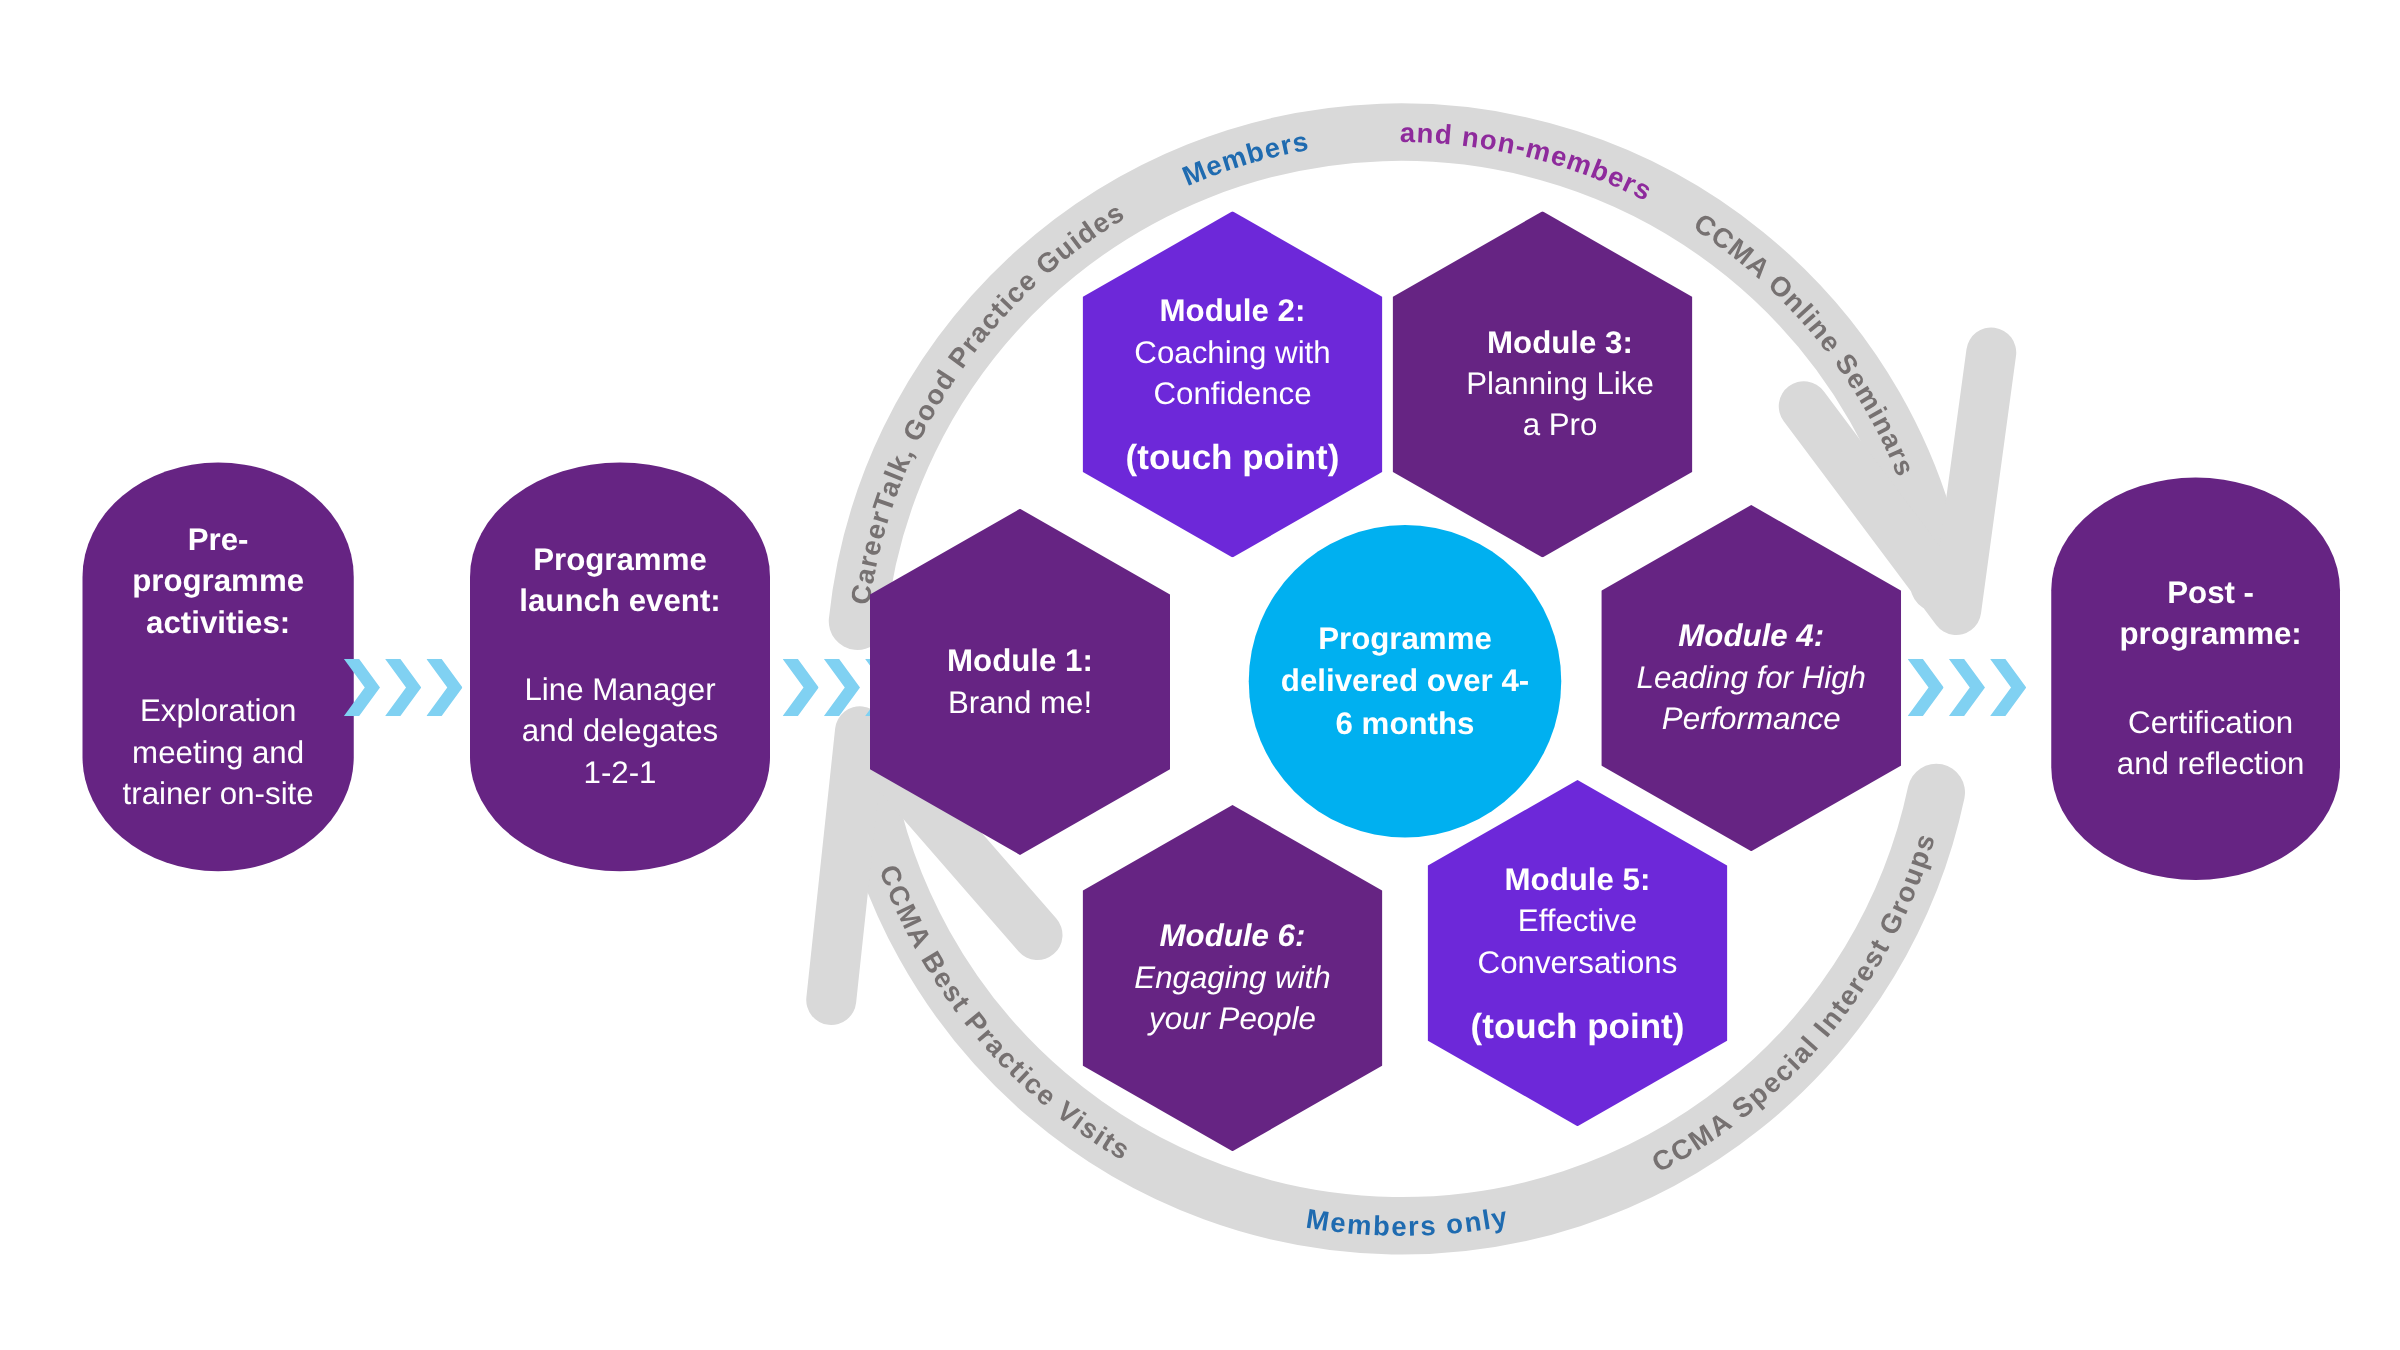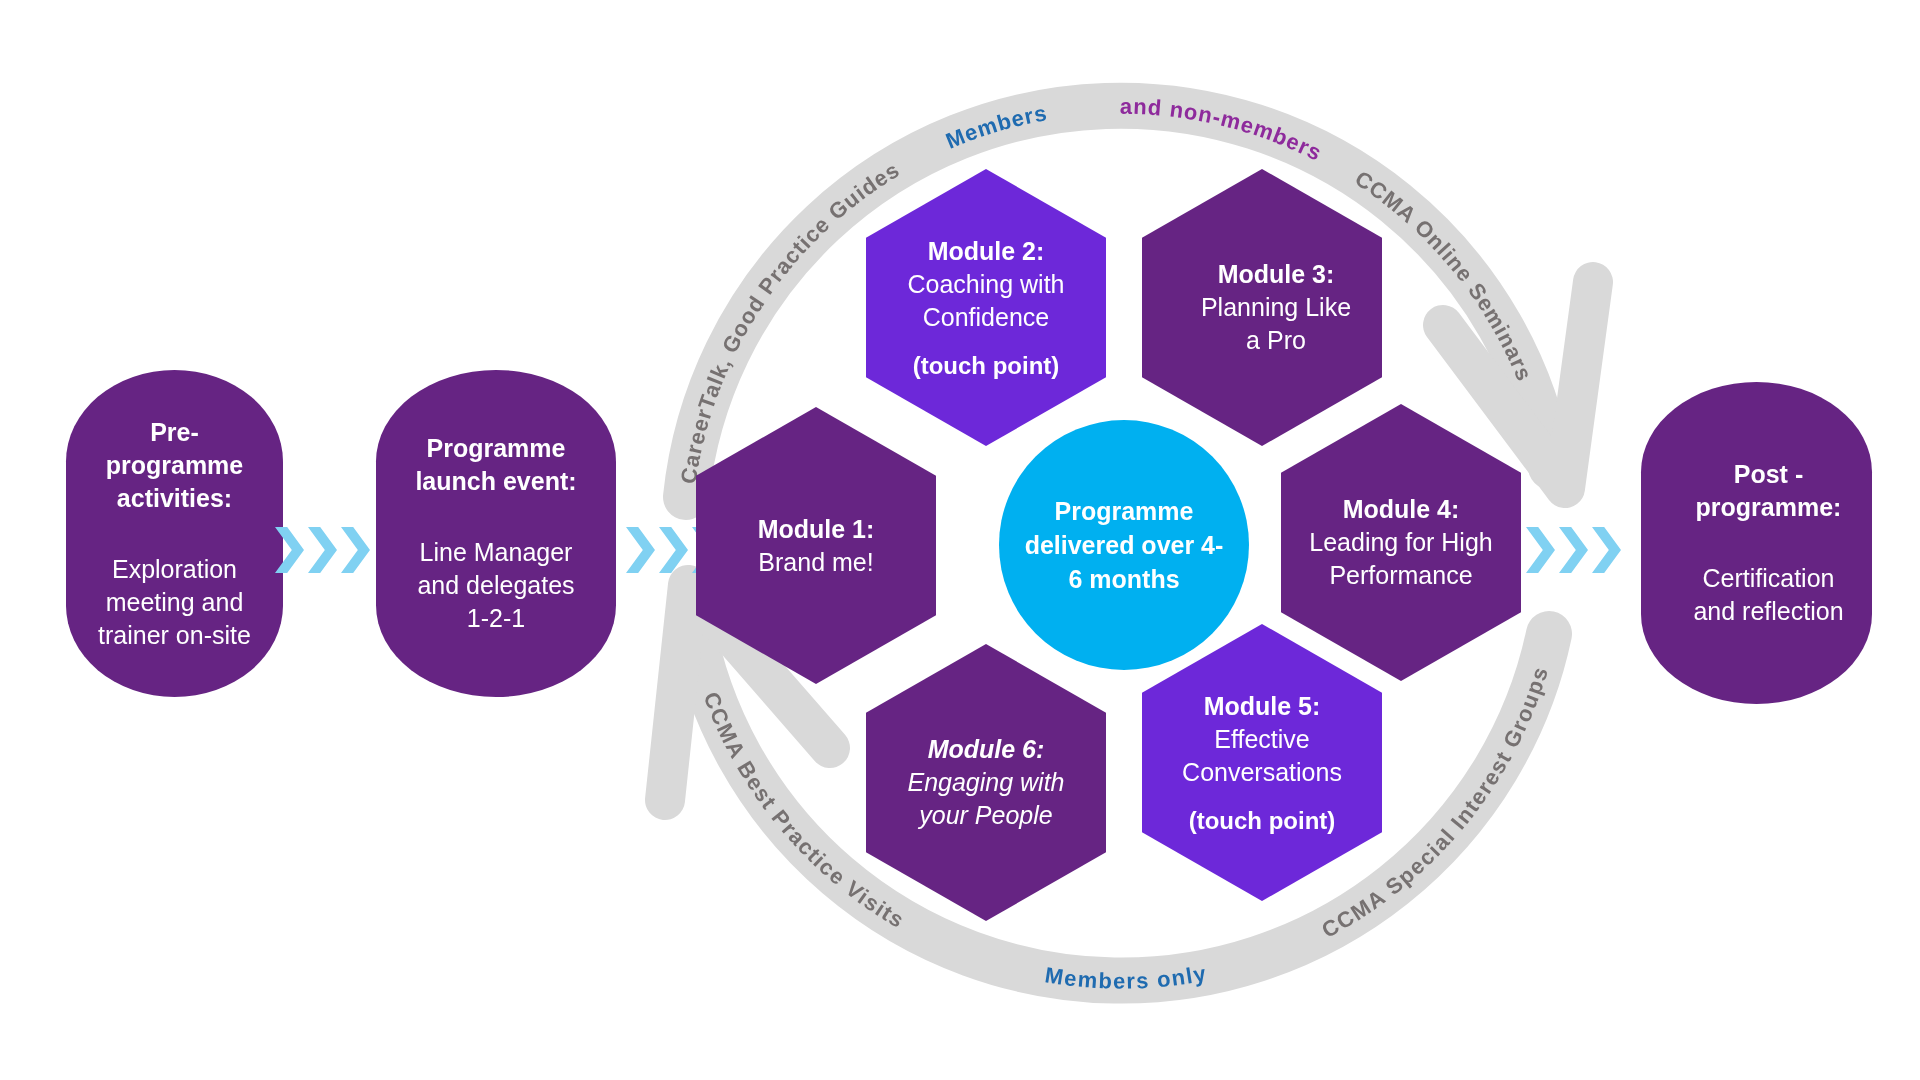--- a/index.html
+++ b/index.html
@@ -22,21 +22,21 @@
   .hex{
     position:absolute;z-index:2;width:240px;height:277px;
     clip-path:polygon(50% 0%,100% 24.8%,100% 75.2%,50% 100%,0% 75.2%,0% 24.8%);
     display:flex;flex-direction:column;align-items:center;justify-content:center;
     color:#fff;text-align:center;padding:0 14px;
   }
   .hex.dark{background:#662483;}
   .hex.light{background:#6d28d9;}
   .hex-title{font-weight:700;font-size:25px;line-height:1.32;white-space:pre-line;}
   .hex-body{font-size:25px;line-height:1.32;white-space:pre-line;}
-  .hex-touch{font-weight:700;font-size:24px;margin-top:18px;white-space:pre-line;}
+  .hex-touch{font-weight:700;font-size:28px;margin-top:18px;white-space:pre-line;}
   
   .center-circle{
     position:absolute;z-index:3;left:999px;top:420px;width:250px;height:250px;border-radius:50%;
     background:#00b0f0;display:flex;align-items:center;justify-content:center;
     color:#fff;text-align:center;
   }
   .center-circle .txt{font-weight:700;font-size:25px;line-height:1.36;white-space:pre-line;}
   
   .chevrons{position:absolute;z-index:2;display:flex;gap:4px;height:46px;align-items:center;}
   .chev{
@@ -116,27 +116,27 @@
     <div class="hex-body">Brand me!</div>
   </div>
 
   <div class="hex light" style="left:866px;top:169px;">
     <div class="hex-title">Module 2:</div>
     <div class="hex-body">Coaching with
 Confidence</div>
     <div class="hex-touch">(touch point)</div>
   </div>
 
-  <div class="hex dark" style="left:1142px;top:169px;padding-left:42px;">
+  <div class="hex dark" style="left:1114px;top:169px;padding-left:42px;">
     <div class="hex-title">Module 3:</div>
     <div class="hex-body">Planning Like
 a Pro</div>
   </div>
 
-  <div class="hex dark" style="left:1281px;top:404px;">
+  <div class="hex dark" style="left:1281px;top:404px;font-style:italic;">
     <div class="hex-title">Module 4:</div>
     <div class="hex-body">Leading for High
 Performance</div>
   </div>
 
   <div class="hex light" style="left:1142px;top:624px;">
     <div class="hex-title">Module 5:</div>
     <div class="hex-body">Effective
 Conversations</div>
     <div class="hex-touch">(touch point)</div>

